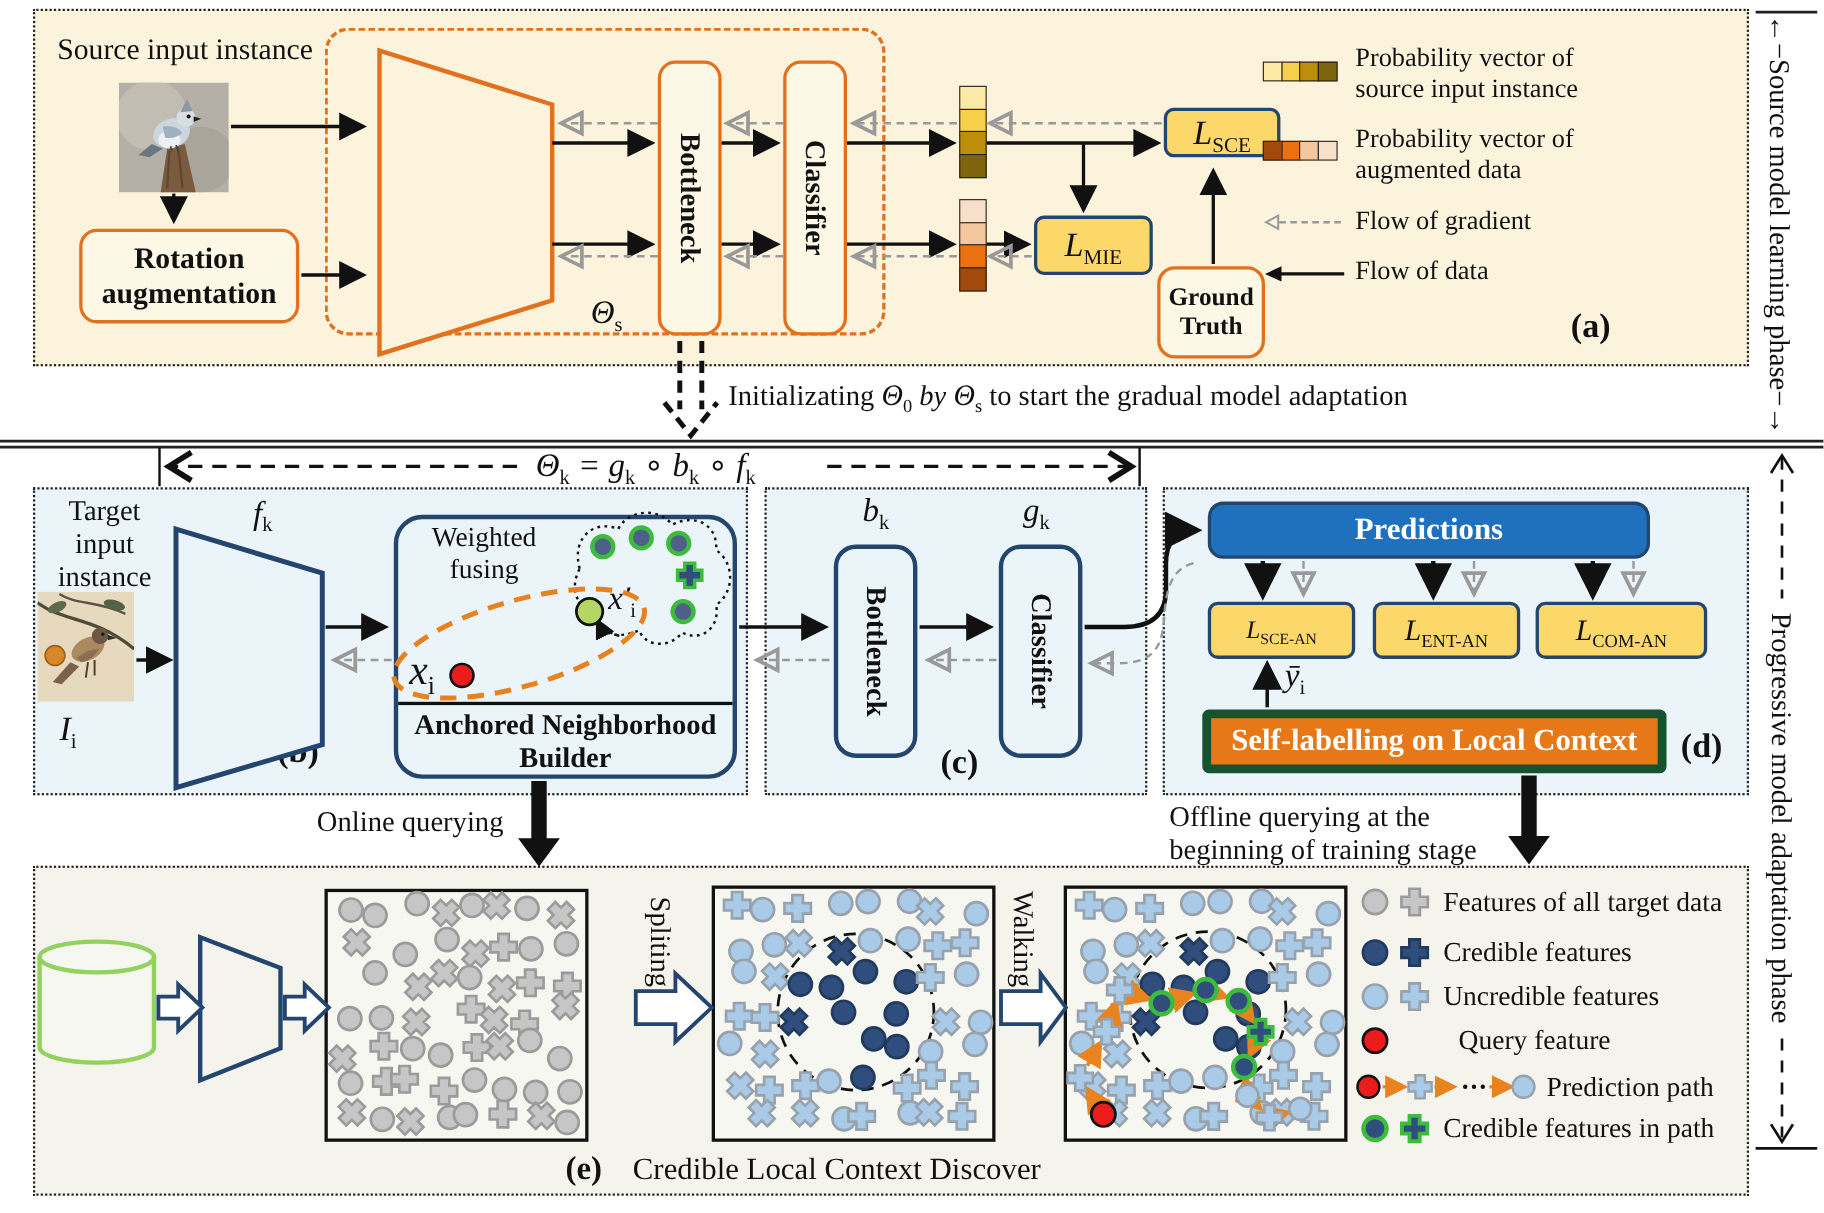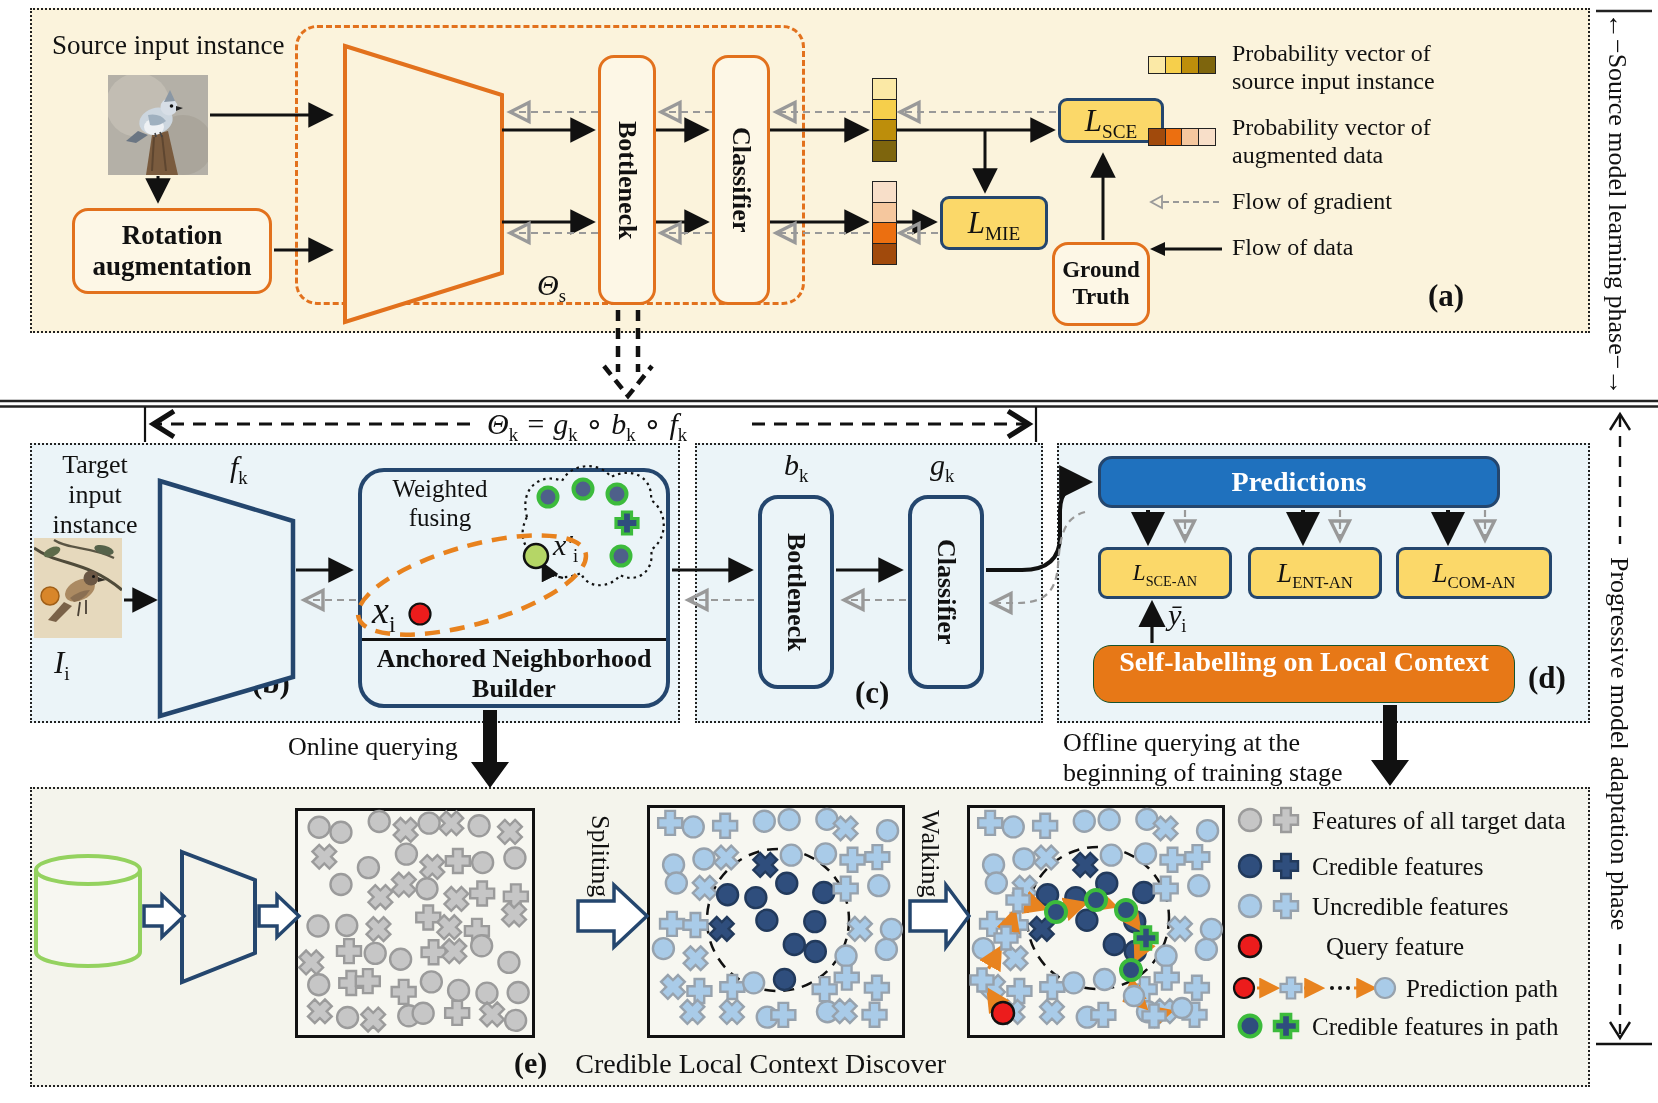--- a/index.html
+++ b/index.html
@@ -124,20 +124,23 @@
   </svg>
   <div class="t" style="left:1232px;top:188px;font-size:24px">Flow of gradient</div>
   <svg width="76" height="18" viewBox="0 0 76 18" style="left:1148px;top:240px">
     <line x1="74" y1="9" x2="12" y2="9" stroke="#111" stroke-width="3"></line>
     <polygon points="2,9 17,2 17,16" fill="#111"></polygon>
   </svg>
   <div class="t" style="left:1232px;top:234px;font-size:24px">Flow of data</div>
 
   <div class="t b" style="left:1428px;top:278px;font-size:31px">(a)</div>
 
+  <div class="t" style="left:662px;top:344px;font-size:26px">
+    <span>Initializating </span><span class="i" style="font-size:27px"><span>Θ</span><sub>0</sub></span><span class="i"> by </span><span class="i" style="font-size:27px"><span>Θ</span><sub>s</sub></span><span> to start the gradual model adaptation</span>
+  </div>
 
   <div class="t i" style="left:487px;top:407px;font-size:30px">
     <span>Θ</span><sub>k</sub><span> = </span><span>g</span><sub>k</sub><span style="font-style:normal"> ∘ </span><span>b</span><sub>k</sub><span style="font-style:normal"> ∘ </span><span>f</span><sub>k</sub>
   </div>
 
   <div class="t ctr" style="left:36px;top:450px;width:118px;font-size:26px">
     <div>Target</div>
     <div>input</div>
     <div>instance</div>
   </div>
@@ -210,21 +213,21 @@
     <span class="i" style="font-size:27px"><span>L</span><sub>ENT-AN</sub></span>
   </div>
   <div class="lossbox" style="left:1396px;top:547px;width:156px;height:52px">
     <span class="i" style="font-size:27px"><span>L</span><sub>COM-AN</sub></span>
   </div>
 
   <div class="t i" style="left:1168px;top:598px;font-size:30px">
     <span>ȳ</span><sub>i</sub>
   </div>
 
-  <div style="position:absolute;left:1093px;top:645px;width:422px;height:58px;background:#E77817;border:1px solid #14532d;border-radius:18px;box-sizing:border-box;display:flex;justify-content:center">
+  <div style="position:absolute;left:1093px;top:645px;width:422px;height:58px;background:#E77817;border:8px solid #14532d;border-radius:6px;box-sizing:border-box;display:flex;align-items:center;justify-content:center">
     <span class="b" style="color:#fff;font-size:28px">Self-labelling on Local Context</span>
   </div>
   <div class="t b" style="left:1528px;top:660px;font-size:31px">(d)</div>
 
   <div class="t" style="left:288px;top:732px;font-size:26px">Online querying</div>
   <div class="t" style="left:1063px;top:728px;font-size:26px">
     <div>Offline querying at the</div>
     <div>beginning of  training stage</div>
   </div>
 

